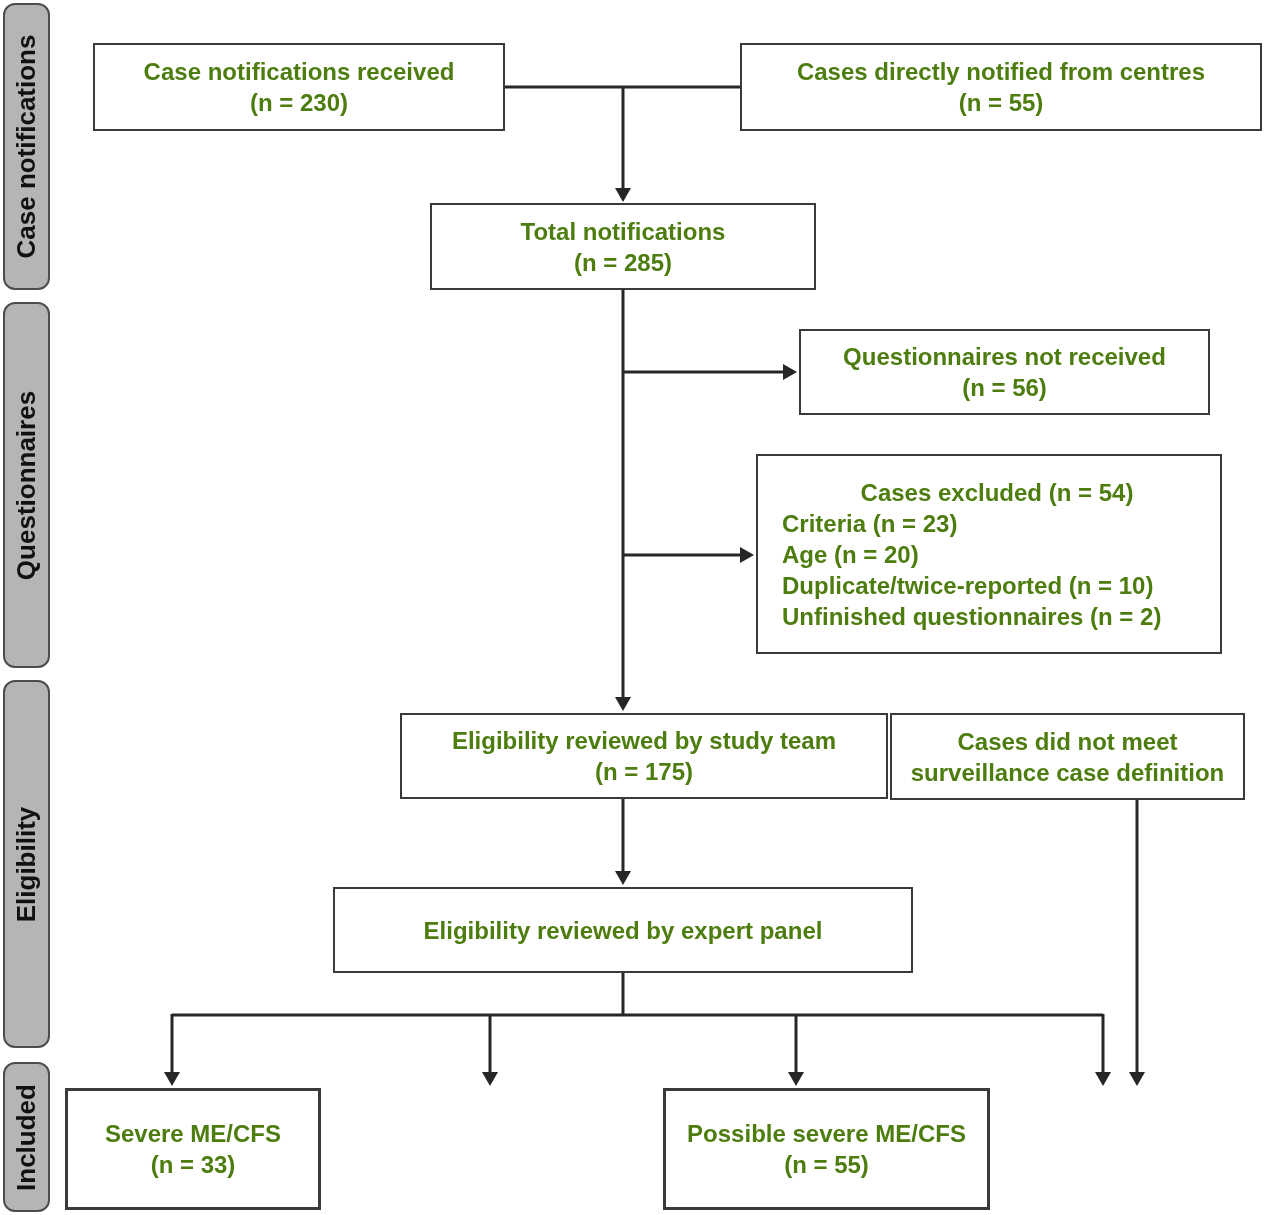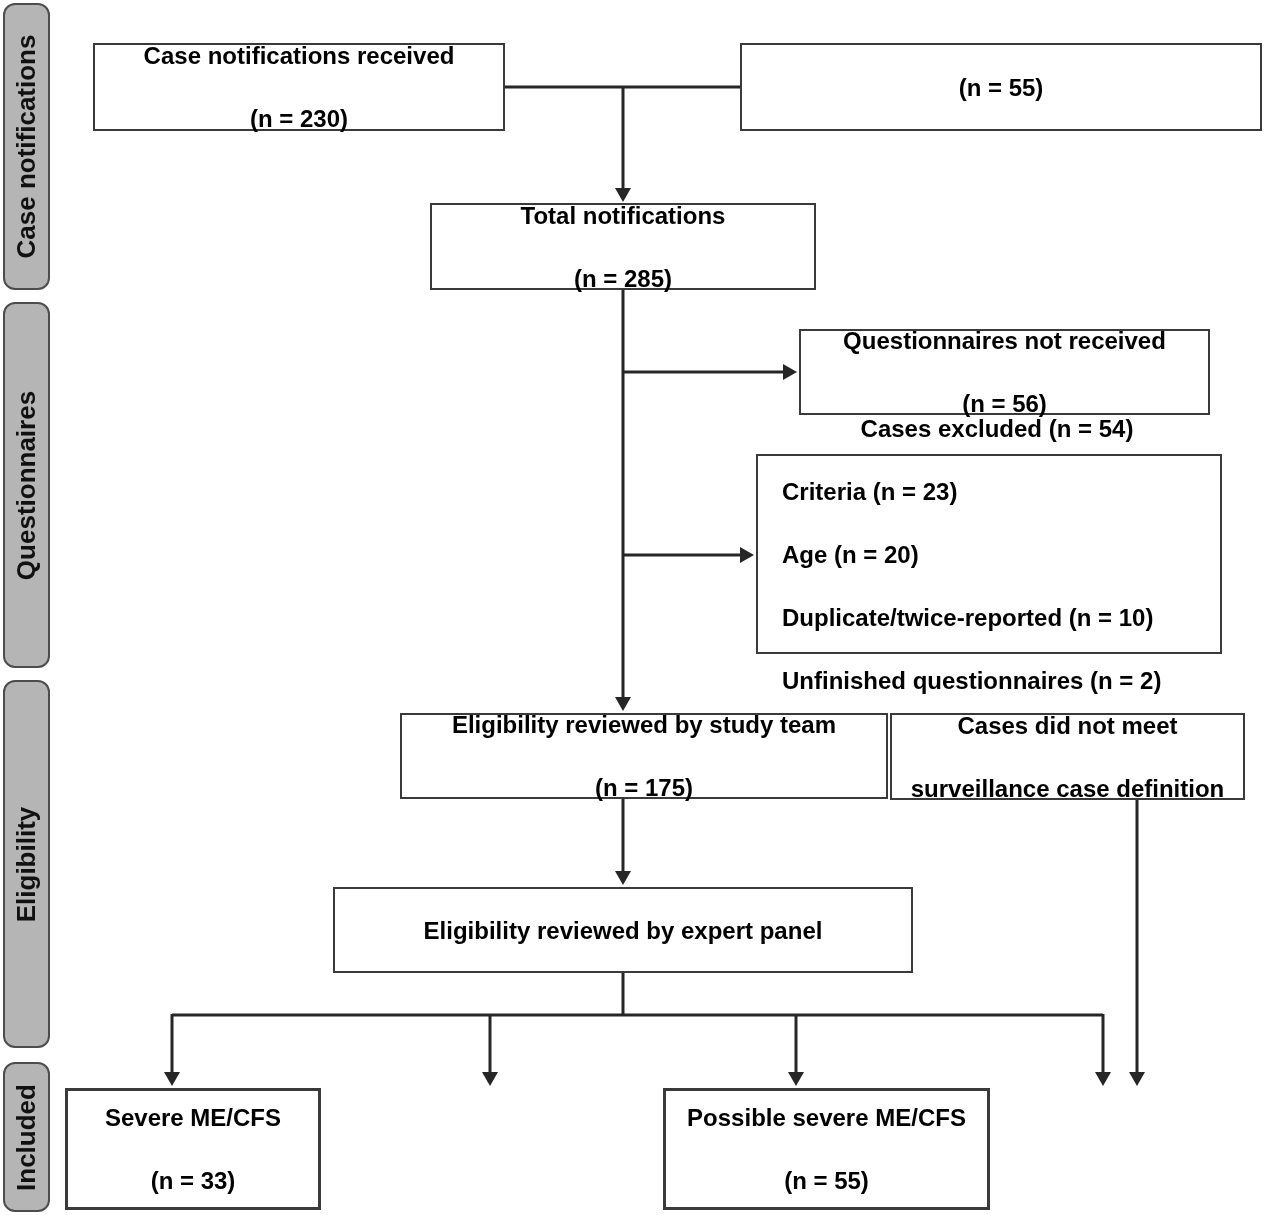--- a/index.html
+++ b/index.html
@@ -17,23 +17,22 @@
     box-sizing:border-box;
     background:#ffffff;
     border:2.5px solid #3a3a3a;
     display:flex;
     flex-direction:column;
     align-items:center;
     justify-content:center;
     font-weight:700;
     font-size:24px;
     line-height:31px;
-    color:#000000;
+    color:#4d7c0f;
     text-align:center;
-    gap:32px;
   }
   .box.thick{border-width:3px;}
   .bl{white-space:nowrap;}
   .box.excluded{
     align-items:flex-start;
     text-align:left;
     padding:4px 8px 4px 24px;
   }
   .box.excluded .center{
     align-self:stretch;
@@ -108,20 +107,21 @@
   <div class="stage" style="top:1062px;height:150px">
     <span class="stage-text">Included</span>
   </div>
 
   <div class="box" style="left:93px;top:43px;width:412px;height:88px">
     <span class="bl">Case notifications received</span>
     <span class="bl">(n = 230)</span>
   </div>
 
   <div class="box" style="left:740px;top:43px;width:522px;height:88px">
+    <span class="bl">Cases directly notified from centres</span>
     <span class="bl">(n = 55)</span>
   </div>
 
   <div class="box" style="left:430px;top:203px;width:386px;height:87px">
     <span class="bl">Total notifications</span>
     <span class="bl">(n = 285)</span>
   </div>
 
   <div class="box" style="left:799px;top:329px;width:411px;height:86px">
     <span class="bl">Questionnaires not received</span>

